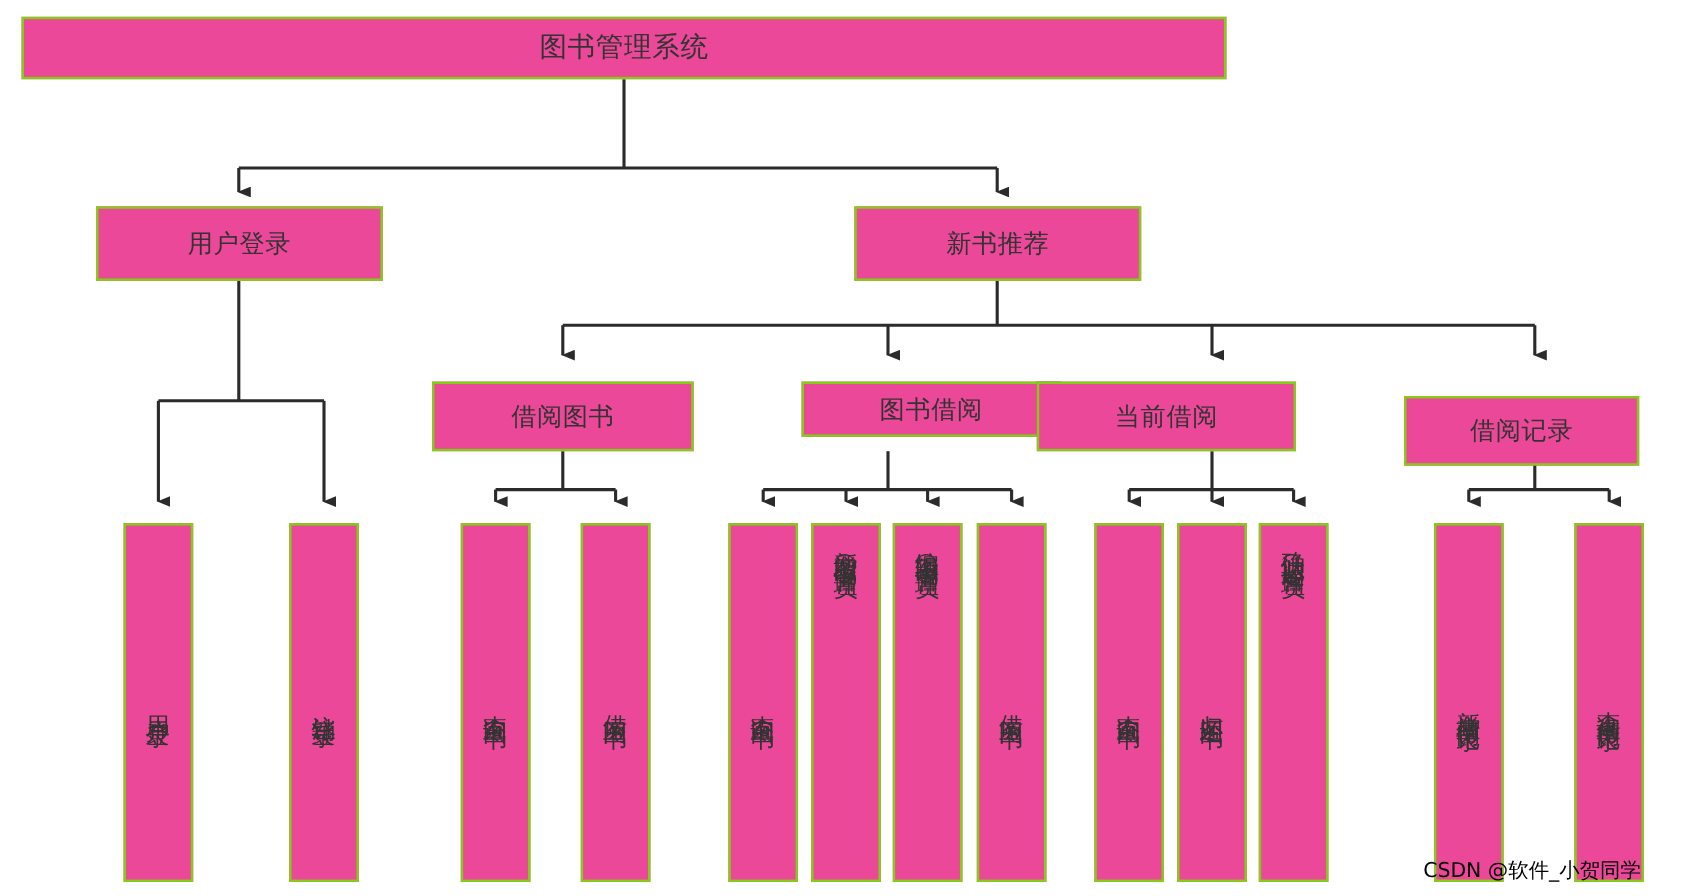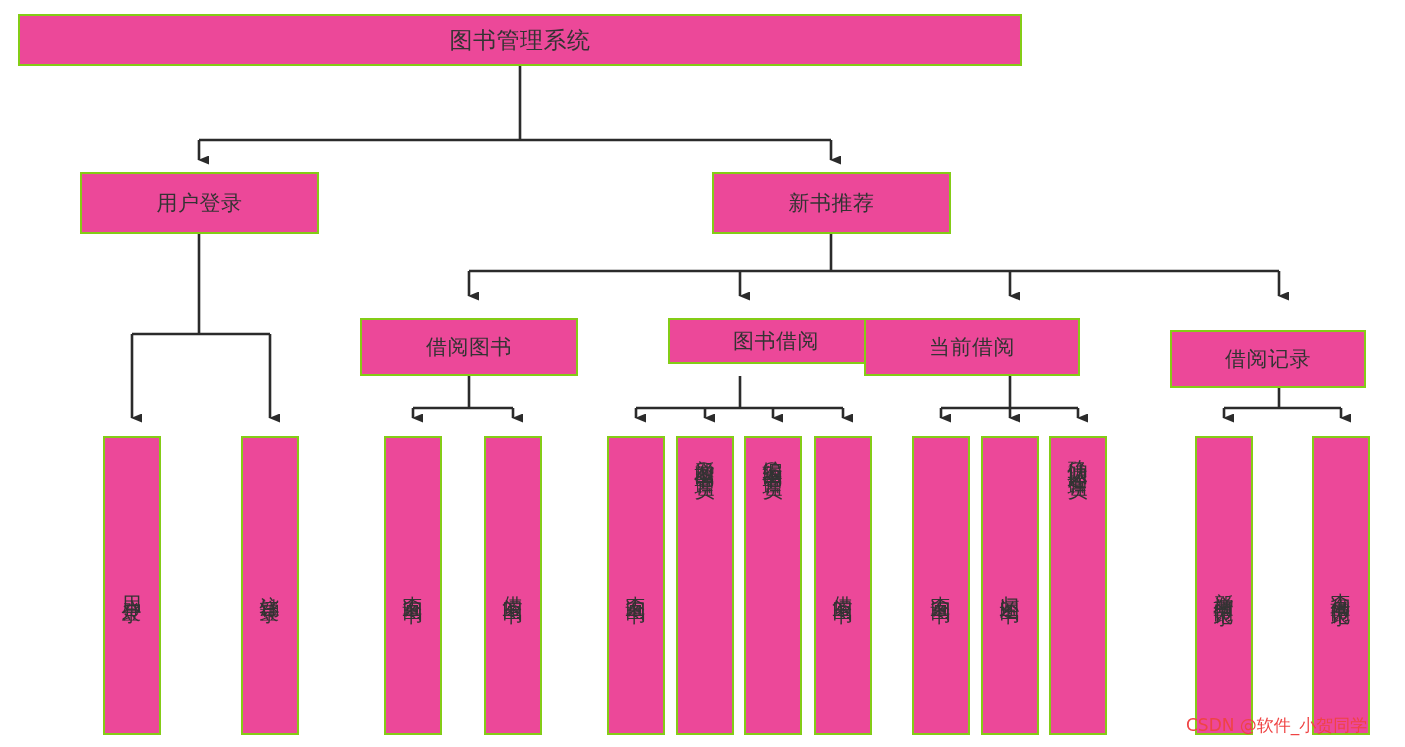--- a/index.html
+++ b/index.html
@@ -58,21 +58,21 @@
   }
   .node.leaf.centered {
     align-items: center;
     padding-top: 0;
   }
   .watermark {
     position: absolute;
     left: 1186px;
     top: 714px;
     font-size: 17px;
-    color: #ef4444;
+    color: #000000;
     white-space: nowrap;
     z-index: 3;
     font-family: "DejaVu Sans", "Liberation Sans", sans-serif;
   }
 </style>
 </head>
 <body>
 
 <div id="diagram">
 

